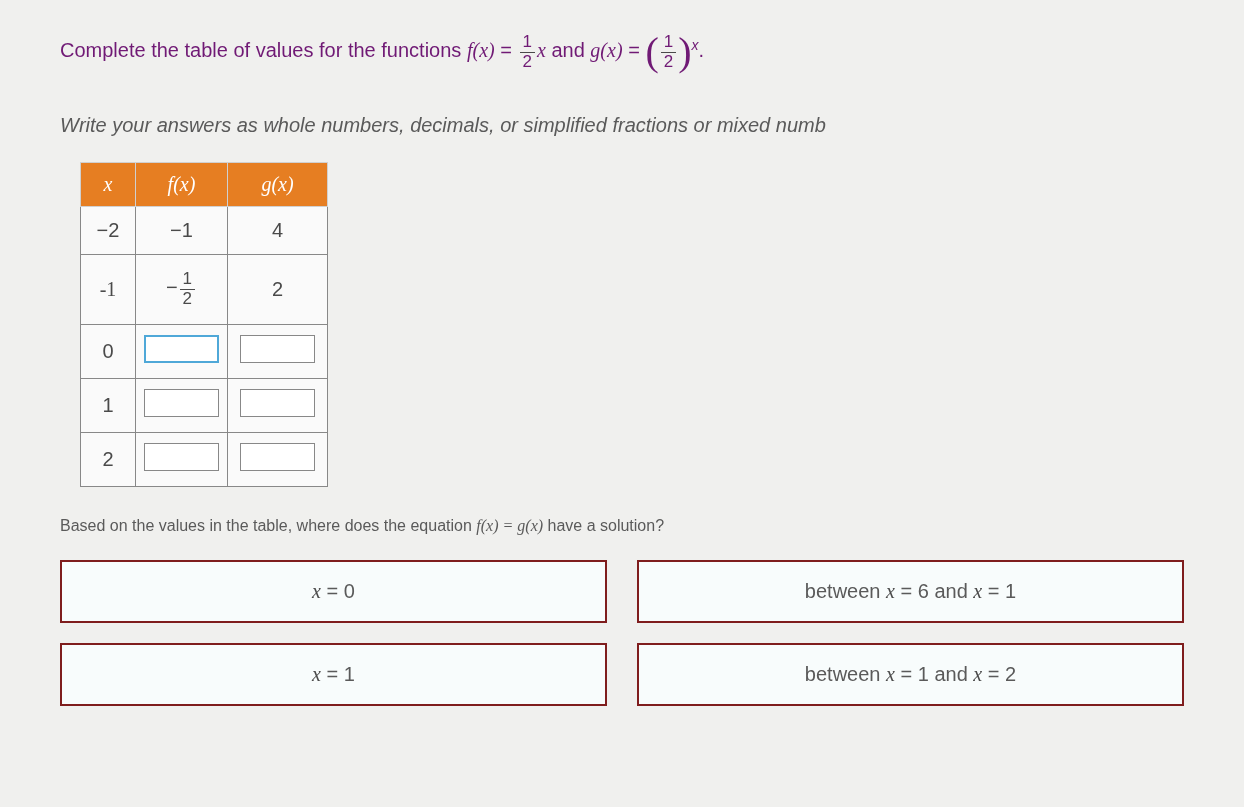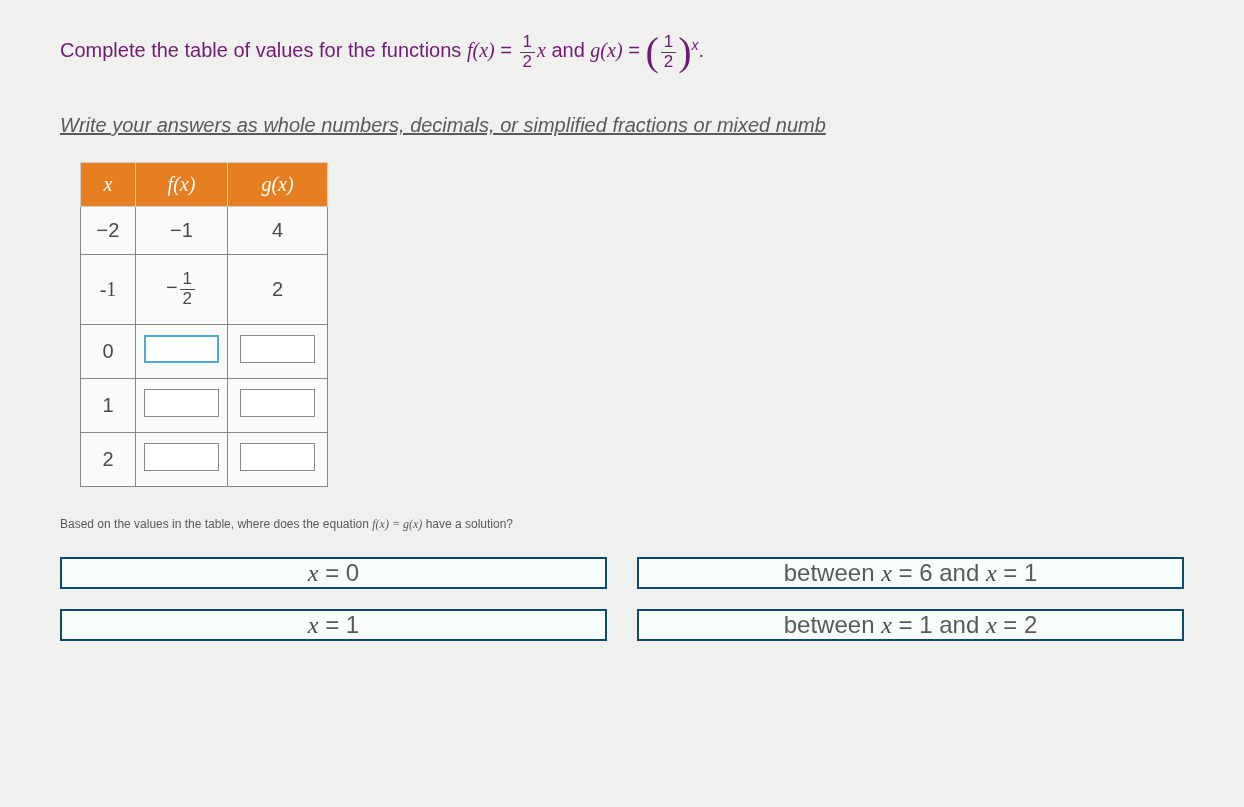--- a/index.html
+++ b/index.html
@@ -19,21 +19,20 @@
       font-size: 20px;
       color: #701a75;
       line-height: 1.6;
       margin-bottom: 30px;
     }
     .instruction-text {
       font-size: 20px;
       color: #5a5a5a;
       font-style: italic;
       margin-bottom: 25px;
-      text-decoration: underline;
     }
     .math {
       font-family: 'Times New Roman', serif;
       font-style: italic;
     }
     .fraction {
       display: inline-block;
       vertical-align: middle;
       text-align: center;
       font-size: 0.85em;
@@ -111,35 +110,36 @@
     }
     .input-box.active {
       border: 2px solid #4fa8d8;
     }
     .handwritten {
       font-family: 'Comic Sans MS', cursive;
       font-style: normal;
     }
     
     .question2 {
-      font-size: 12px;
+      font-size: 16px;
       color: #5a5a5a;
       margin-bottom: 25px;
       margin-top: 10px;
     }
     .answer-grid {
       display: grid;
       grid-template-columns: 1fr 1fr;
       gap: 20px 30px;
     }
     .answer-option {
-      border: 2px solid #0c4a6e;
+      border: 2px solid #7f1d1d;
       background: #f8fcfc;
+      padding: 18px;
       text-align: center;
-      font-size: 24px;
+      font-size: 20px;
       color: #5a5a5a;
       cursor: pointer;
     }
     .answer-option .math {
       color: #4a4a4a;
     }
   </style>
 </head>
 <body>
 

